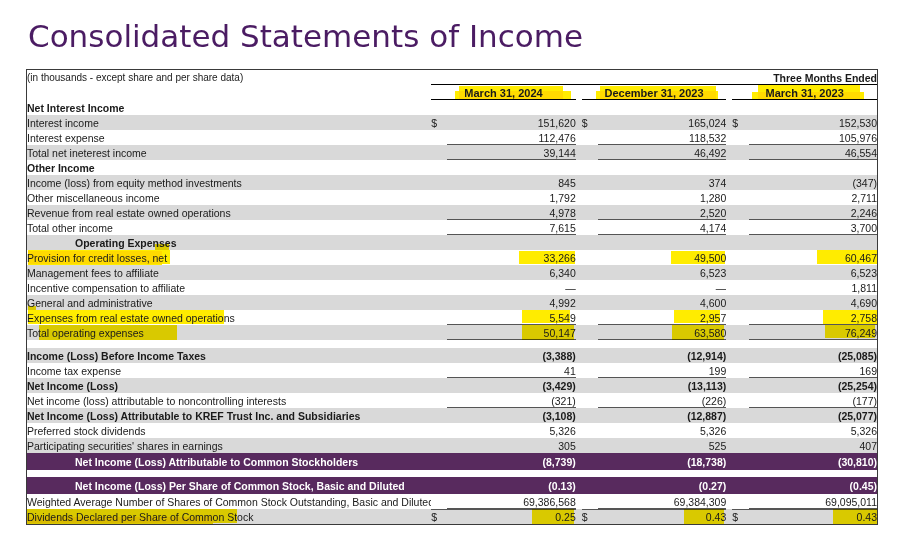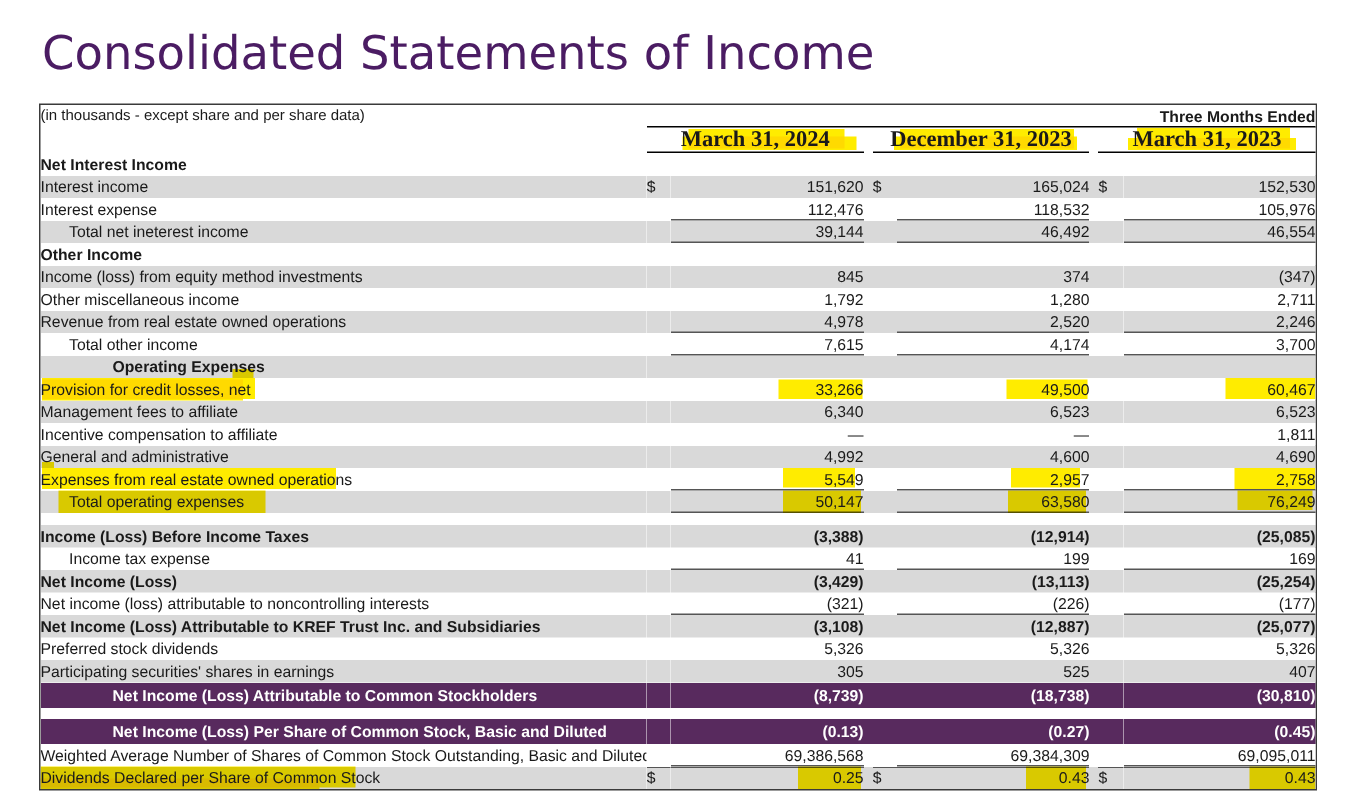--- a/index.html
+++ b/index.html
@@ -49,21 +49,21 @@
   
   col.c-label { width: 400px; }
   col.c-cur   { width: 16px; }
   col.c-num   { width: 127px; }
   col.c-gap   { width: 6px; }
 
   .lbl {
     padding-left: 5px;
     position: relative;
   }
-  .lbl.indent { padding-left: 19px; }
+  .lbl.indent { }
   .num {
     text-align: right;
     padding-right: 5px;
     position: relative;
   }
   .cur {
     text-align: left;
     padding-left: 4px;
   }
 
@@ -98,23 +98,22 @@
   
   .hdr-row td { background: #ffffff; height: 14px; }
   .hdr-center {
     text-align: right;
     font-weight: bold;
     font-size: 10.5px;
   }
   .hdr-date {
     text-align: center;
     font-weight: bold;
-    font-size: 15px;
+    font-size: 11px;
     position: relative;
-    font-family: Liberation Serif, serif;
   }
   td.hdr-underline { box-shadow: inset 0 -1px 0 0 #000; }
 
   .tiny-note {
     font-size: 10px;
     padding-left: 5px;
   }
 
   
   .hl {

